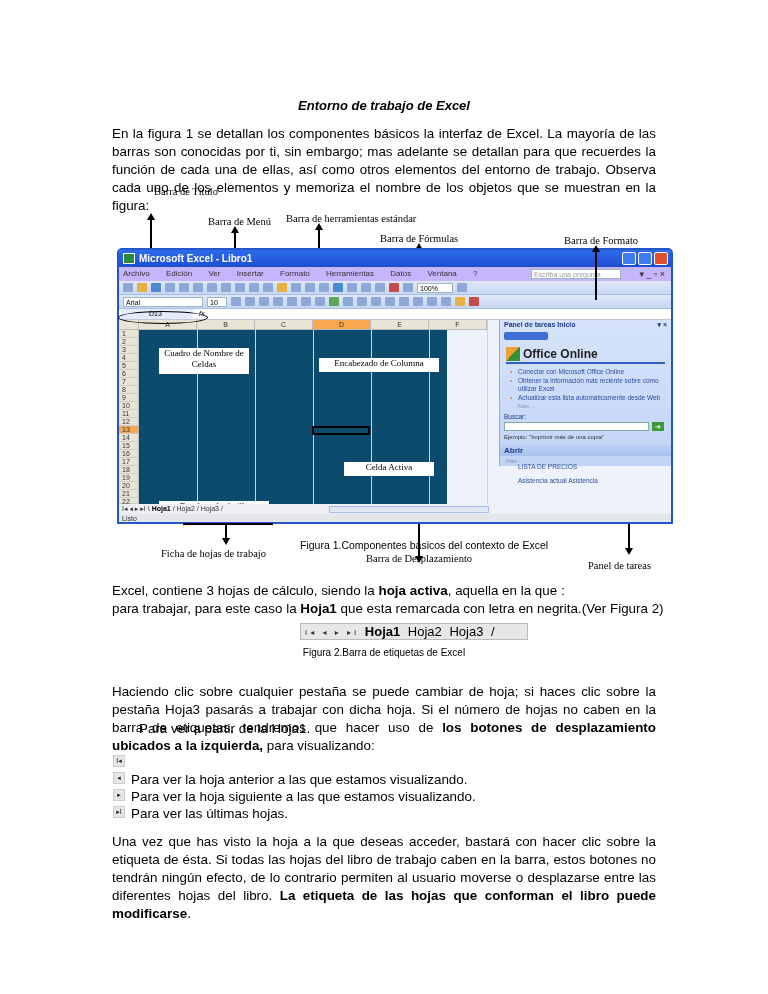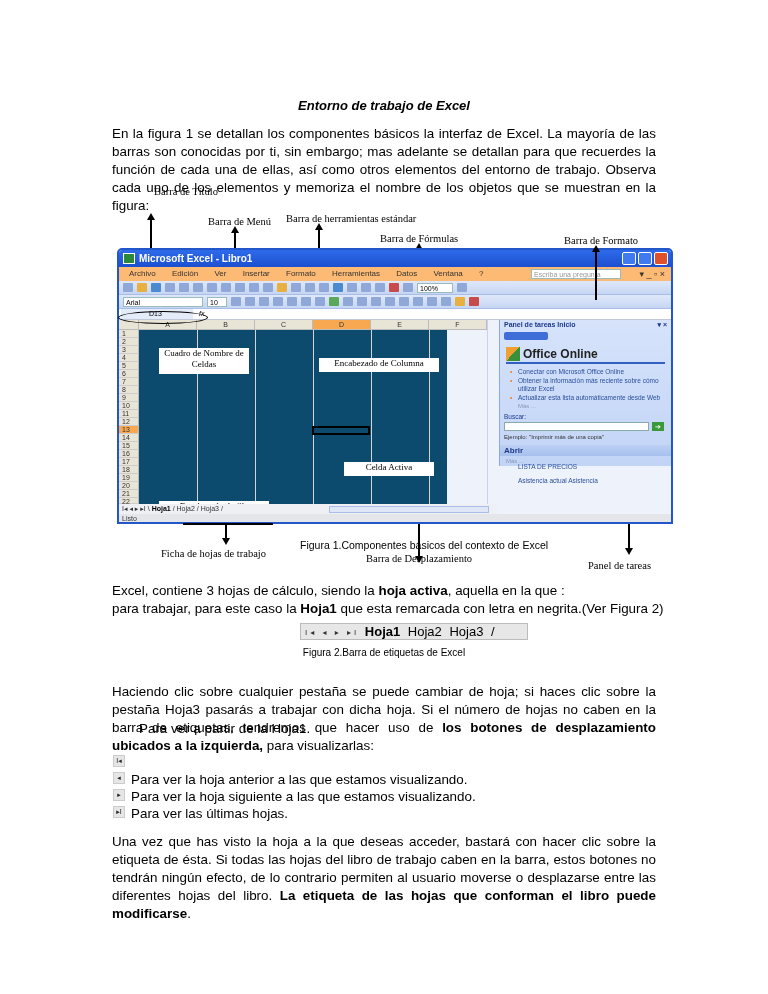--- a/index.html
+++ b/index.html
@@ -13,21 +13,21 @@
   .arrow.up::before { content: ""; position: absolute; left: -3px; top: -5px; border-left: 4px solid transparent; border-right: 4px solid transparent; border-bottom: 7px solid #000; }
   .arrow.down::after { content: ""; position: absolute; left: -3px; bottom: -5px; border-left: 4px solid transparent; border-right: 4px solid transparent; border-top: 7px solid #000; }
 
   
   .xl { position: absolute; left: 117px; top: 248px; width: 556px; height: 276px; border: 2px solid #2356c8; border-radius: 5px 5px 0 0; background: #eef2fb; overflow: hidden; }
   .xl-title { height: 17px; background: linear-gradient(#2d6bea, #1c4fd0); color: #fff; font-size: 10px; font-weight: bold; padding-left: 20px; line-height: 17px; position: relative; }
   .xl-title .appicon { position: absolute; left: 4px; top: 3px; width: 12px; height: 11px; background: #2a8a3a; border: 1px solid #fff; }
   .winbtns { position: absolute; right: 3px; top: 2px; display: flex; gap: 2px; }
   .winbtns span { width: 14px; height: 13px; border: 1px solid #fff; border-radius: 2px; background: #3f7af0; }
   .winbtns span.close { background: #e0502a; }
-  .xl-menu { height: 14px; background: #fdba74; font-size: 8px; line-height: 14px; padding-left: 10px; position: relative; color: #333; white-space: nowrap; }
+  .xl-menu { height: 14px; background: #c4b5fd; font-size: 8px; line-height: 14px; padding-left: 4px; position: relative; color: #333; white-space: nowrap; }
   .xl-menu span { margin-right: 14px; }
   .xl-menu .ask { position: absolute; right: 50px; top: 2px; width: 90px; height: 10px; background: #fff; border: 1px solid #9bb; font-size: 7px; line-height: 9px; color: #999; padding-left: 2px; }
   .xl-menu .ctrl { position: absolute; right: 6px; top: 0; font-size: 9px; }
   .xl-tb { height: 14px; background: linear-gradient(#dfe8f9, #c6d6f3); border-bottom: 1px solid #a8bde8; display: flex; align-items: center; padding-left: 4px; gap: 4px; }
   .xl-tb i { display: inline-block; width: 10px; height: 9px; background: #8fa8d8; border-radius: 1px; }
   .xl-tb i.c1 { background: #e7b040; } .xl-tb i.c2 { background: #4a8ad0; } .xl-tb i.c3 { background: #5aa85a; } .xl-tb i.c4 { background: #c84a4a; }
   .xl-tb .zoomsel { width: 36px; height: 10px; background: #fff; border: 1px solid #9bb; font-size: 7px; line-height: 9px; padding-left: 2px; }
   .xl-fmt .fontbox { width: 80px; height: 10px; background: #fff; border: 1px solid #9bb; font-size: 7px; line-height: 9px; padding-left: 2px; }
   .xl-fmt .sizebox { width: 20px; height: 10px; background: #fff; border: 1px solid #9bb; font-size: 7px; line-height: 9px; padding-left: 2px; }
   .xl-fx { height: 11px; background: #fff; border-bottom: 1px solid #c0c8d8; position: relative; font-size: 7px; line-height: 10px; }
@@ -290,21 +290,21 @@
   <div class="fig2">
     <span class="nav">I◂ ◂ ▸ ▸I</span>
     <span class="t1">Hoja1</span>
     <span class="t">Hoja2</span>
     <span class="t">Hoja3</span>
     <span class="t">/</span>
   </div>
   <div class="caption" style="left:0;width:768px;top:647px;">Figura 2.Barra de etiquetas de Excel</div>
 
   <div class="para" style="top:683px;">
-    <span>Haciendo clic sobre cualquier pestaña se puede cambiar de hoja; si haces clic sobre la pestaña Hoja3 pasarás a trabajar con dicha hoja. Si el número de hojas no caben en la barra de etiquetas, tendremos que hacer uso de </span><b>los botones de desplazamiento ubicados a la izquierda,</b><span> para visualizarlas:</span>
+    <span>Haciendo clic sobre cualquier pestaña se puede cambiar de hoja; si haces clic sobre la pestaña Hoja3 pasarás a trabajar con dicha hoja. Si el número de hojas no caben en la barra de etiquetas, tendremos que hacer uso de </span><b>los botones de desplazamiento ubicados a la izquierda,</b><span> para visualizando:</span>
   </div>
 
   <div class="navbtn" style="top:755px;">I◂</div>
   <div class="navtext" style="top:721px;margin-left:8px;">Para ver a partir de la Hoja1.</div>
   <div class="navbtn" style="top:772px;">◂</div>
   <div class="navtext" style="top:772px;">Para ver la hoja anterior a las que estamos visualizando.</div>
   <div class="navbtn" style="top:789px;">▸</div>
   <div class="navtext" style="top:789px;">Para ver la hoja siguiente a las que estamos visualizando.</div>
   <div class="navbtn" style="top:806px;">▸I</div>
   <div class="navtext" style="top:806px;">Para ver las últimas hojas.</div>

